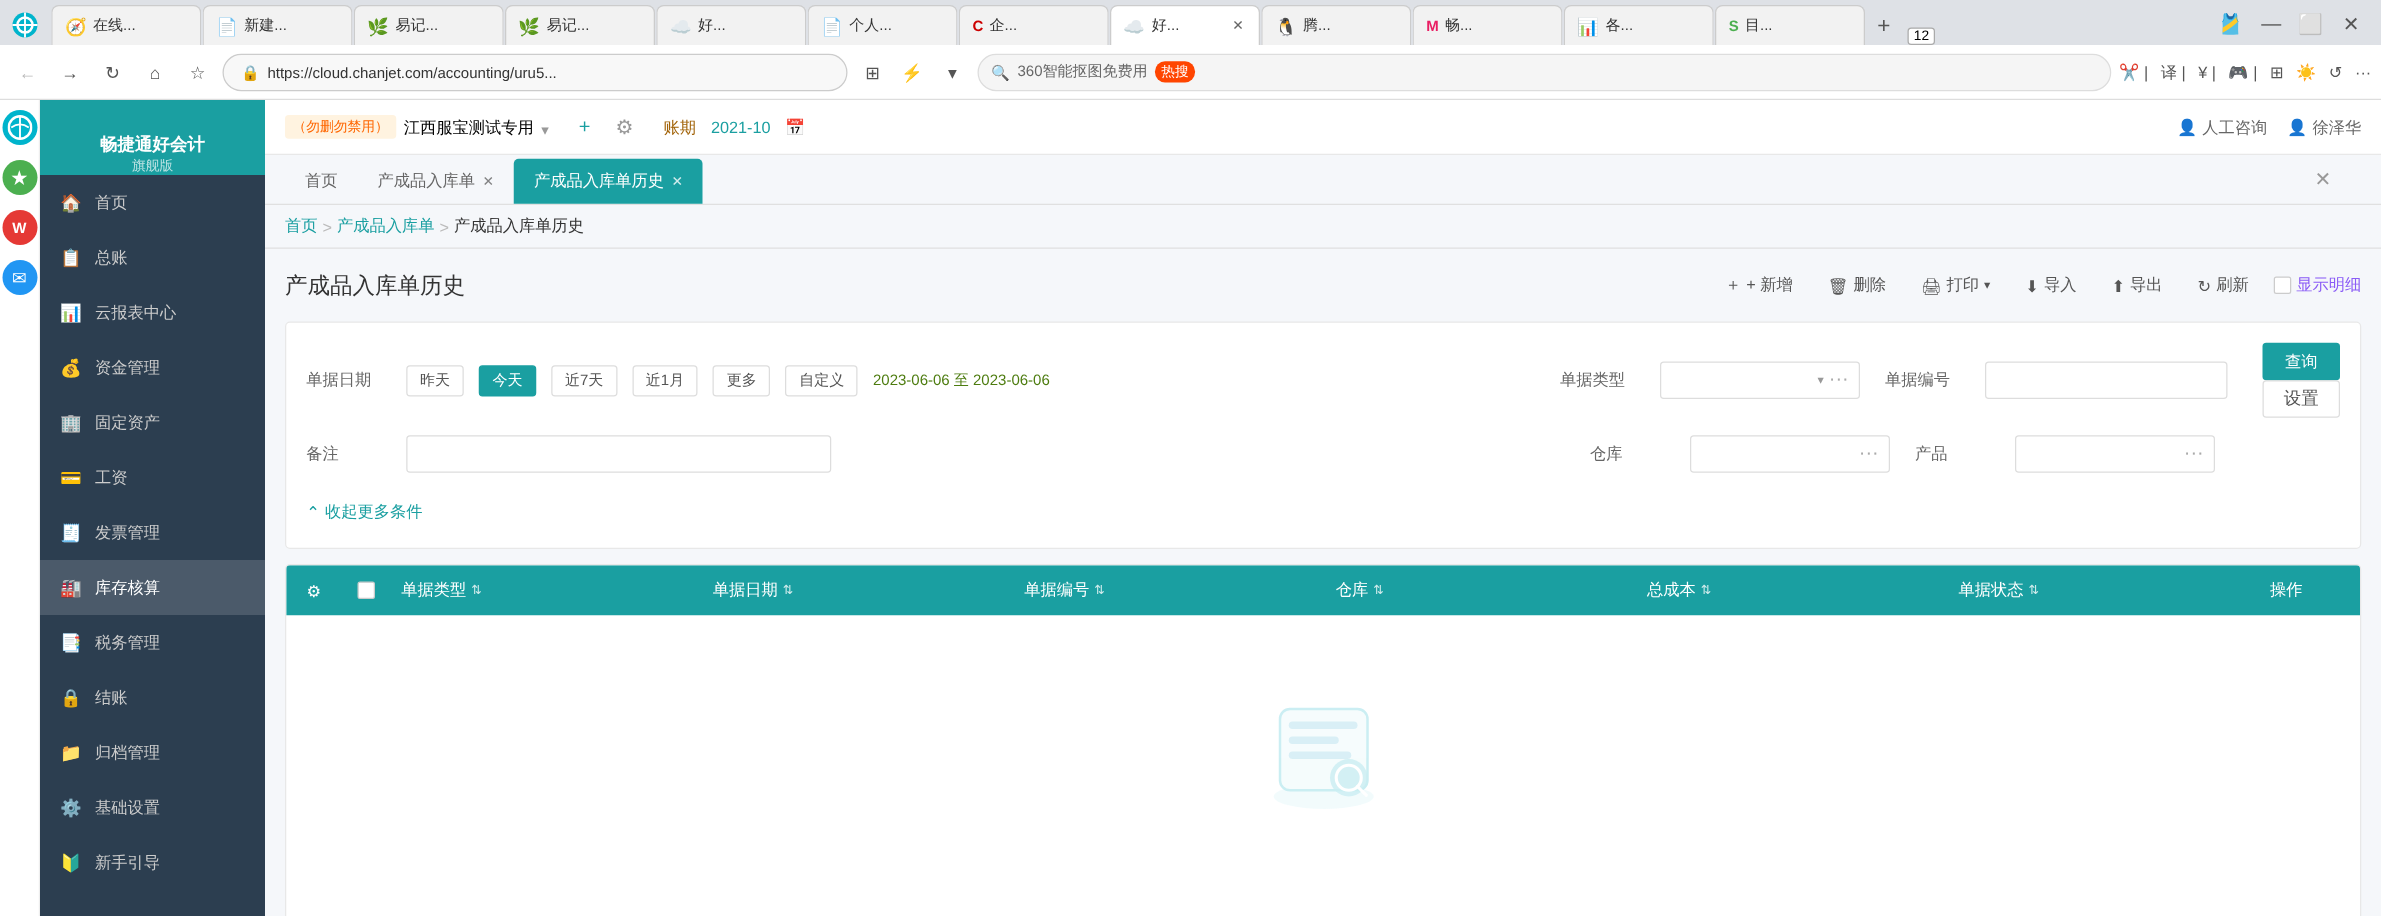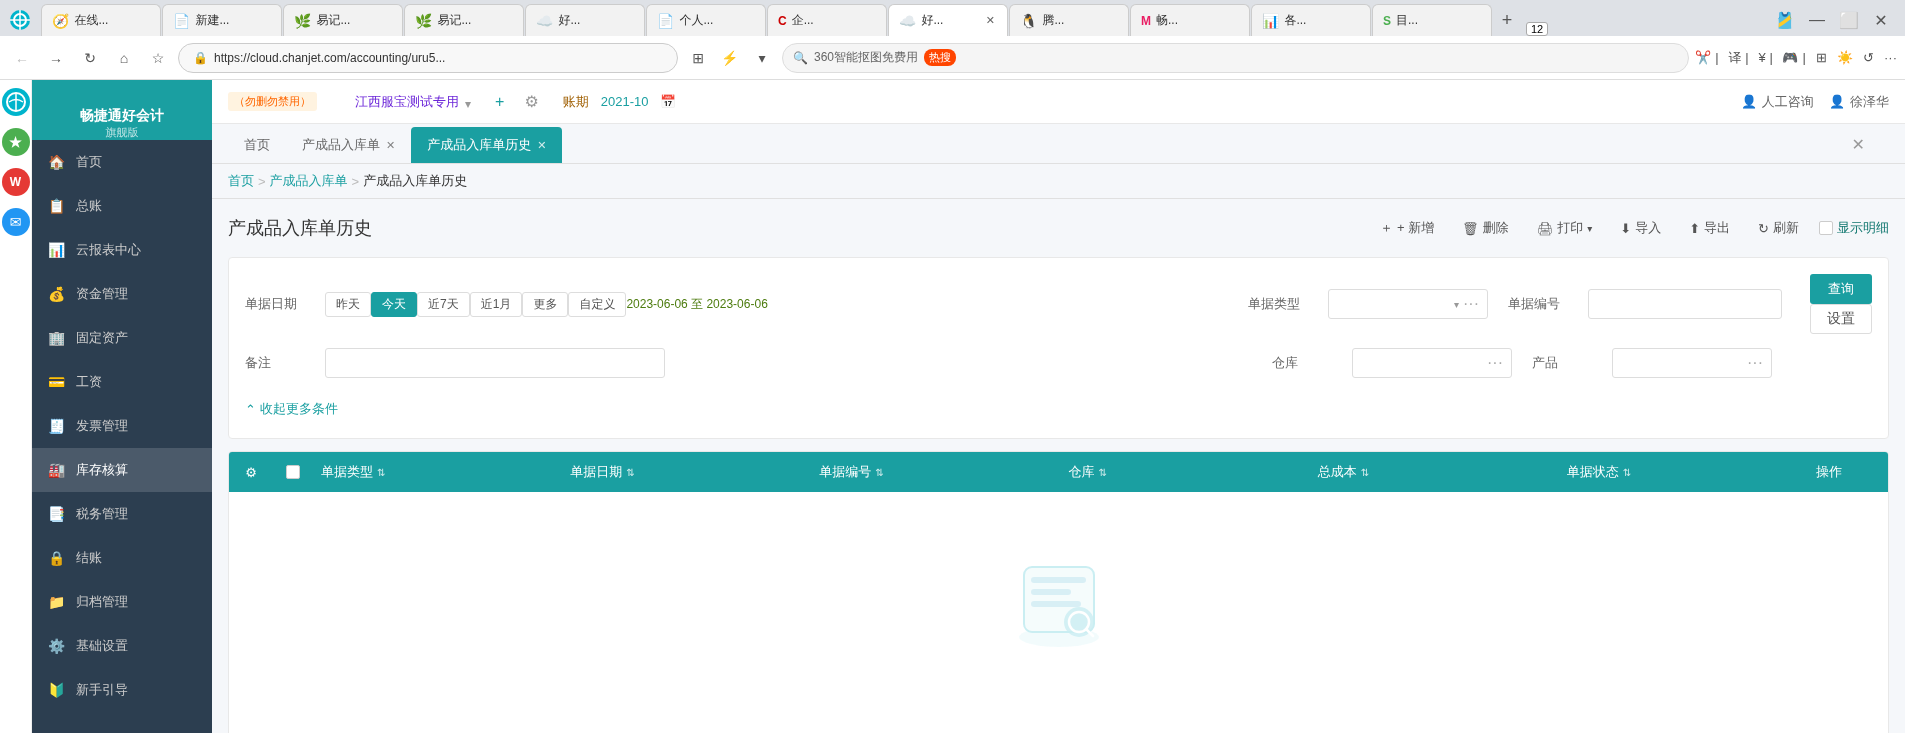--- a/index.html
+++ b/index.html
@@ -51,21 +51,21 @@
     .menu-item.active { background: rgba(255,255,255,0.15); color: #fff; }
     .menu-icon { width: 18px; height: 18px; flex-shrink: 0; display: flex; align-items: center; justify-content: center; font-size: 14px; }
     .menu-label { font-size: 13px; }
 
     
     .content-area { flex: 1; display: flex; flex-direction: column; background: #f5f7fa; overflow: hidden; }
 
     
     .top-header { height: 44px; background: #fff; display: flex; align-items: center; padding: 0 16px; border-bottom: 1px solid #e8e8e8; gap: 12px; }
     .company-selector { display: flex; align-items: flex-end; gap: 6px; cursor: pointer; }
-    .company-name { color: #6d28d9; font-size: 13px; margin-left: 32px; }
+    .company-name { color: #000000; font-size: 13px; }
     .company-warning { color: #ff6600; font-size: 11px; background: #fff3e0; padding: 2px 6px; border-radius: 3px; }
     .period-label { color: #a16207; font-size: 13px; margin-left: 12px; }
     .period-value { color: #1a9fa1; font-size: 13px; cursor: pointer; }
     .calendar-icon { color: #1a9fa1; cursor: pointer; }
     .header-right { margin-left: auto; display: flex; align-items: center; gap: 16px; }
     .support-btn { color: #666; font-size: 13px; cursor: pointer; display: flex; align-items: center; gap: 4px; }
     .user-info { color: #666; font-size: 13px; cursor: pointer; display: flex; align-items: center; gap: 4px; }
 
     
     .page-tabs { height: 40px; background: #f5f7fa; display: flex; align-items: flex-end; padding: 0 16px; border-bottom: 1px solid #e0e0e0; }
@@ -78,21 +78,21 @@
     .page-title-bar { display: flex; align-items: center; justify-content: space-between; margin-bottom: 16px; }
     .page-title { font-size: 18px; color: #333; font-weight: 500; }
     .toolbar-btns { display: flex; align-items: center; gap: 12px; }
     .action-btn { display: flex; align-items: center; gap: 4px; font-size: 13px; color: #555; cursor: pointer; padding: 4px 8px; border-radius: 3px; }
 
     
     .filter-section { background: #fff; border: 1px solid #e8e8e8; border-radius: 4px; padding: 16px; margin-bottom: 12px; }
     .filter-row { display: flex; align-items: center; gap: 20px; margin-bottom: 14px; }
     .filter-row:last-child { margin-bottom: 0; }
     .filter-label { color: #666; font-size: 13px; min-width: 60px; flex-shrink: 0; }
-    .date-filters { display: flex; align-items: center; gap: 0; flex-wrap: wrap; }
+    .date-filters { display: flex; align-items: center; gap: 12px; flex-wrap: wrap; }
     .date-btn { padding: 3px 10px; border: 1px solid #ddd; border-radius: 3px; font-size: 12px; color: #555; cursor: pointer; background: #fff; }
     .date-btn.active { background: #1a9fa1; color: #fff; border-color: #1a9fa1; }
     .date-range { color: #4d7c0f; font-size: 12px; }
     .filter-select { height: 30px; border: 1px solid #ddd; border-radius: 3px; padding: 0 8px; font-size: 13px; color: #333; background: #fff; min-width: 160px; display: flex; align-items: center; gap: 4px; cursor: pointer; }
     .filter-input { height: 30px; border: 1px solid #ddd; border-radius: 3px; padding: 0 8px; font-size: 13px; color: #333; background: #fff; min-width: 160px; }
     .query-btn { background: #1a9fa1; color: #fff; border: none; padding: 5px 18px; border-radius: 3px; font-size: 13px; cursor: pointer; height: 30px; }
     .set-btn { background: #fff; color: #555; border: 1px solid #ddd; padding: 4px 14px; border-radius: 3px; font-size: 14px; cursor: pointer; height: 30px; }
     .collapse-btn { color: #1a9fa1; font-size: 13px; cursor: pointer; display: flex; align-items: center; gap: 4px; }
 
     
@@ -112,21 +112,21 @@
     
     .breadcrumb { display: flex; align-items: center; gap: 4px; padding: 8px 16px; background: #f5f7fa; font-size: 13px; color: #666; border-bottom: 1px solid #e0e0e0; }
     .breadcrumb-sep { color: #bbb; }
     .breadcrumb-link { color: #1a9fa1; cursor: pointer; }
     .breadcrumb-current { color: #333; }
 
     
     .cb { width: 14px; height: 14px; border: 1px solid #ccc; border-radius: 2px; background: #fff; display: inline-block; }
 
     
-    .display-toggle { display: flex; align-items: center; gap: 4px; font-size: 13px; color: #0f766e; }
+    .display-toggle { display: flex; align-items: center; gap: 4px; font-size: 13px; color: #8b5cf6; }
     .toggle-cb { width: 14px; height: 14px; border: 1px solid #ccc; border-radius: 2px; background: #fff; display: inline-block; }
 
     .page-tabs-wrapper { position: relative; }
   </style>
 </head>
 <body>
 
 <div class="browser-frame">
 
   <div class="tab-bar">

